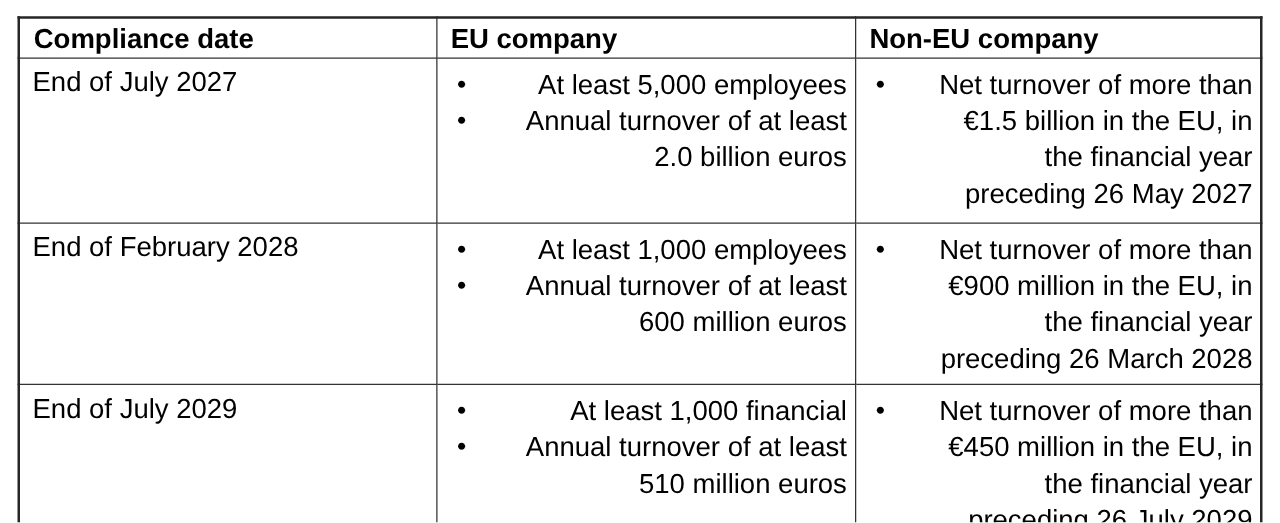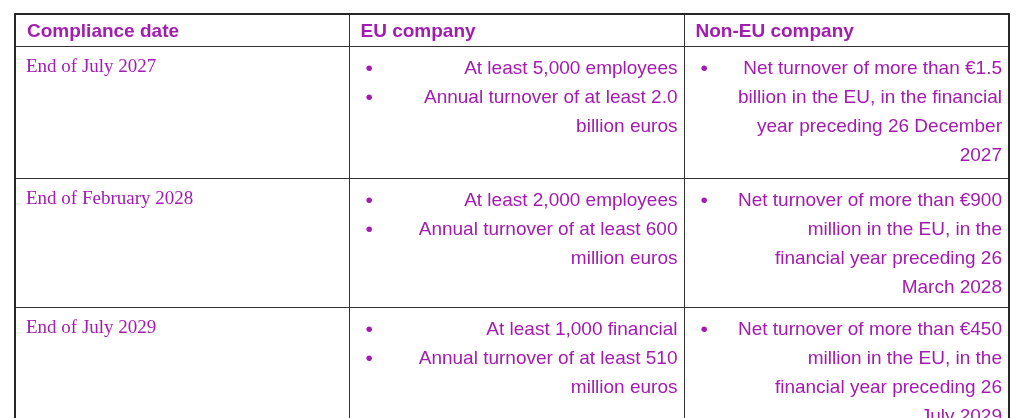--- a/index.html
+++ b/index.html
@@ -27,37 +27,36 @@
     table-layout: fixed;
     border: 2px solid #262626;
     background: #ffffff;
   }
   col.c1 { width: 334px; }
   col.c2 { width: 335px; }
   col.c3 { width: 325px; }
   th, td {
     border: 1px solid #333333;
     vertical-align: top;
-    font-size: 19px;
-    color: #a21caf;
+    font-size: 22px;
+    color: #000000;
     padding: 0;
   }
   th {
     text-align: left;
     font-weight: bold;
     padding: 4px 6px 4px 11px;
     height: 23px;
     line-height: 23px;
     white-space: nowrap;
     overflow: hidden;
   }
   td.date-cell {
     padding: 6px 6px 4px 10px;
     line-height: 26px;
-    font-family: Liberation Serif, serif;
   }
   tbody tr:nth-child(1) td { height: 121px; }
   tbody tr:nth-child(2) td { height: 118px; }
   tbody tr:nth-child(3) td { height: 117px; }
   td ul.bullet-list {
     list-style: none;
     margin: 6px 0 0 0;
     padding: 0 6px 0 0;
     text-align: right;
   }
@@ -95,29 +94,29 @@
         <tr>
           <td class="date-cell">End of July 2027</td>
           <td>
             <ul class="bullet-list">
               <li>At least 5,000 employees</li>
               <li>Annual turnover of at least 2.0 billion euros</li>
             </ul>
           </td>
           <td>
             <ul class="bullet-list">
-              <li>Net turnover of more than €1.5 billion in the EU, in the financial year preceding 26 December 2027</li>
+              <li>Net turnover of more than €1.5 billion in the EU, in the financial year preceding 26 May 2027</li>
             </ul>
           </td>
         </tr>
         <tr>
           <td class="date-cell">End of February 2028</td>
           <td>
             <ul class="bullet-list">
-              <li>At least 2,000 employees</li>
+              <li>At least 1,000 employees</li>
               <li>Annual turnover of at least 600 million euros</li>
             </ul>
           </td>
           <td>
             <ul class="bullet-list">
               <li>Net turnover of more than €900 million in the EU, in the financial year preceding 26 March 2028</li>
             </ul>
           </td>
         </tr>
         <tr>

